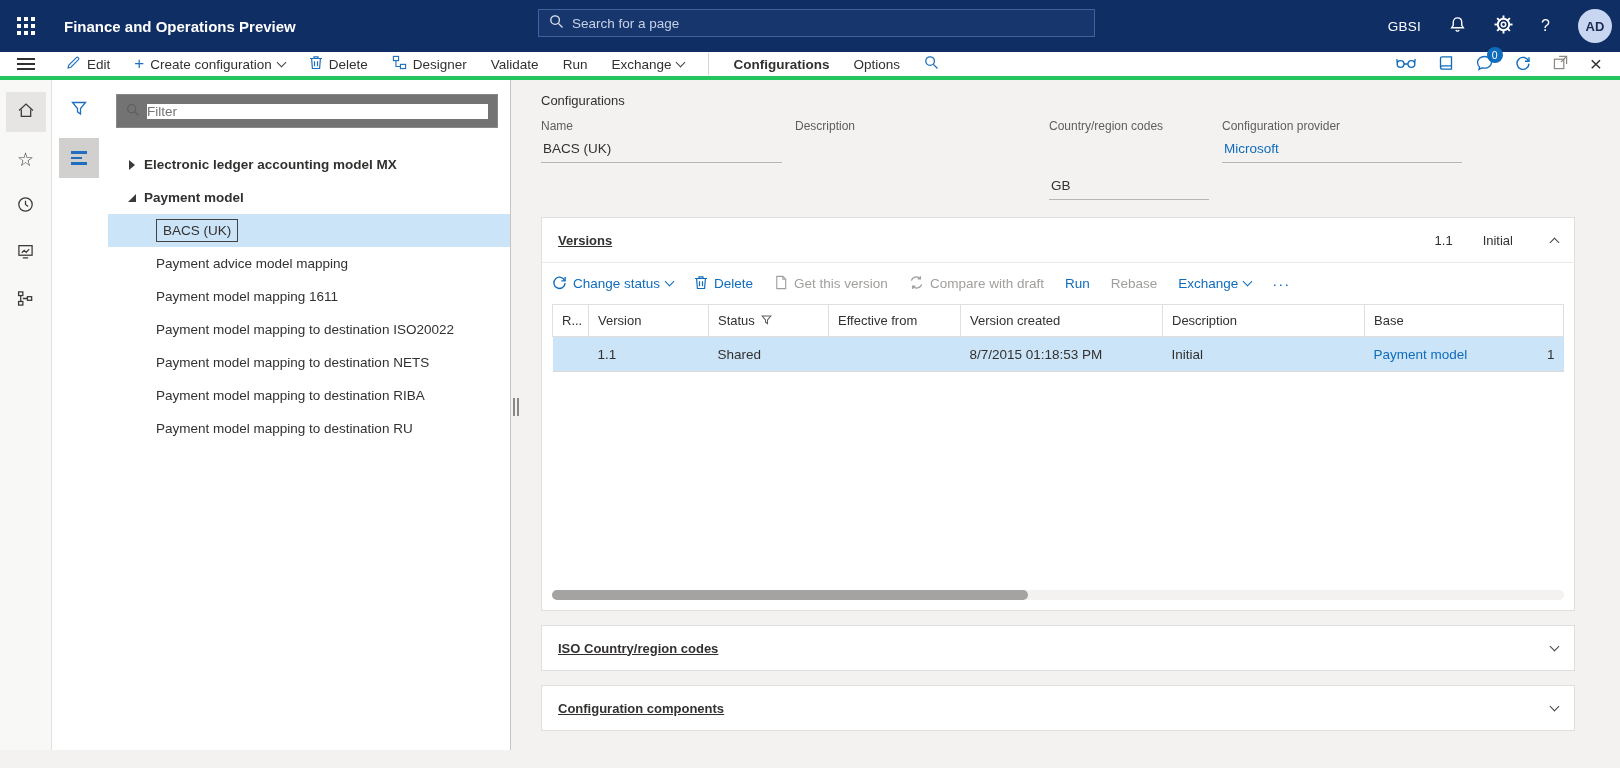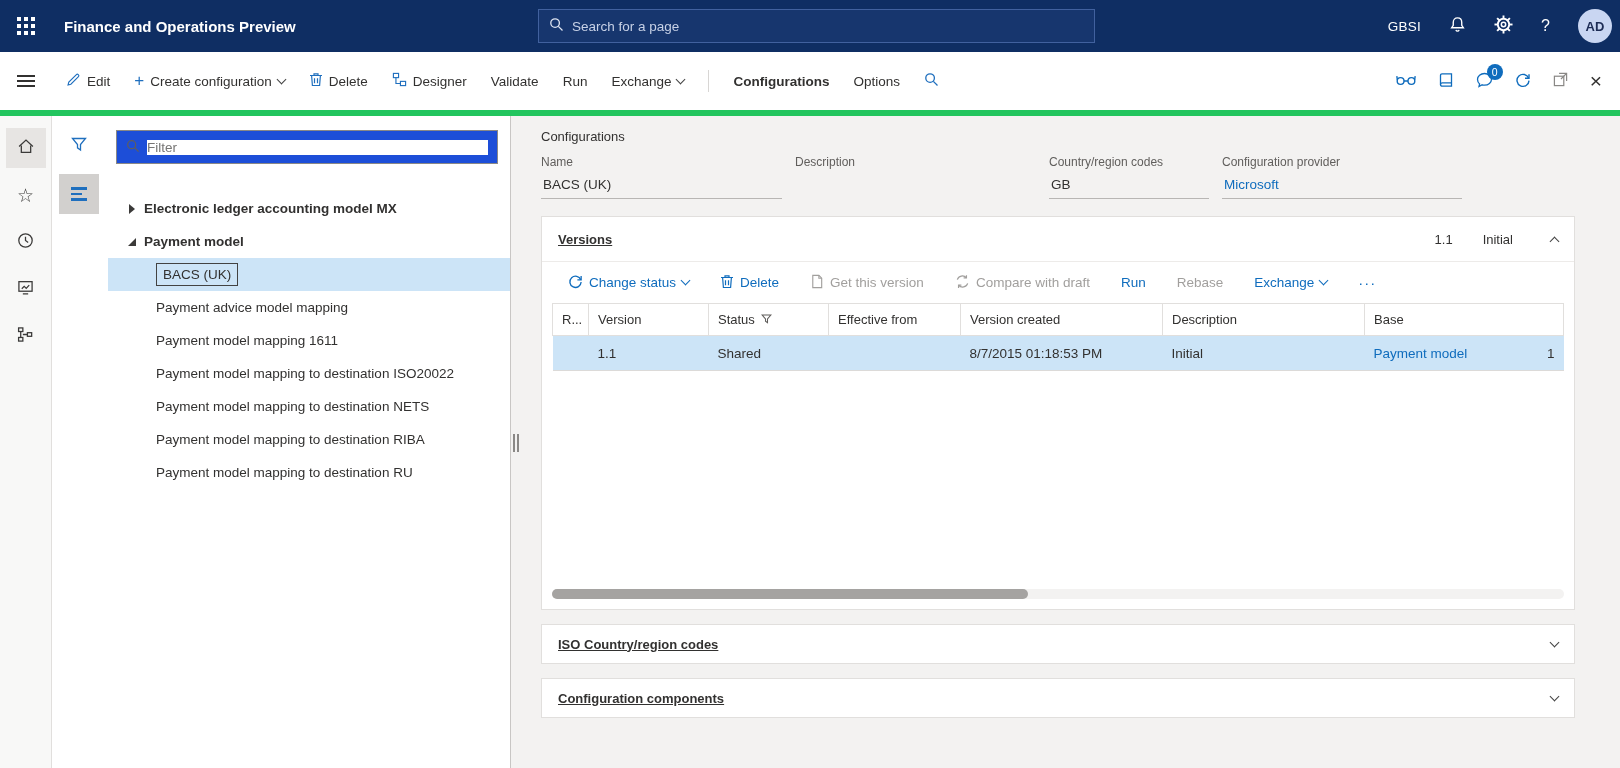--- a/index.html
+++ b/index.html
@@ -5,31 +5,31 @@
   * { margin:0; padding:0; box-sizing:border-box; }
   html,body { width:1620px; height:768px; overflow:hidden; }
   body { font-family:"Liberation Sans","DejaVu Sans",sans-serif; font-size:13px; color:#323130; background:#f3f2f1; }
 
   
   .topbar { position:relative; height:52px; background:#0f2e63; display:flex; align-items:center; color:#fff; }
   .waffle { width:52px; height:52px; display:flex; align-items:center; justify-content:center; cursor:pointer; }
   .waffle-grid { display:grid; grid-template-columns:repeat(3,4px); grid-gap:3px; }
   .waffle-grid i { width:4px; height:4px; background:#fff; display:block; }
   .topbar-title { font-size:15px; font-weight:700; margin-left:12px; white-space:nowrap; }
-  .topbar-search { position:absolute; left:538px; top:9px; width:557px; height:34px; background:#17366e; border:1px solid #41619e; display:flex; align-items:center; padding:0 10px; gap:8px; }
+  .topbar-search { position:absolute; left:538px; top:9px; width:557px; height:28px; background:#17366e; border:1px solid #41619e; display:flex; align-items:center; padding:0 10px; gap:8px; }
   .topbar-search input { flex:1; background:transparent; border:none; outline:none; color:#eef1f8; font-size:13.5px; }
   .topbar-search input::placeholder { color:#c7d1e6; }
   .topbar-right { margin-left:auto; display:flex; align-items:center; gap:28px; padding-right:8px; }
   .topbar-right .tb-item { display:flex; align-items:center; justify-content:center; cursor:pointer; }
   .company { font-size:13.5px; letter-spacing:.3px; }
   .help-q { font-size:16px; font-weight:400; }
   .avatar { width:34px; height:34px; border-radius:50%; background:#c9d6f2; color:#1d2c55; font-size:13px; font-weight:700; display:flex; align-items:center; justify-content:center; }
 
   
-  .actionpane { height:64px; background:#fff; border-bottom:6px solid #22c55e; display:flex; align-items:center; }
+  .actionpane { height:28px; background:#fff; border-bottom:4px solid #22c55e; display:flex; align-items:center; }
   .hamburger { width:52px; height:46px; display:flex; flex-direction:column; align-items:center; justify-content:center; gap:3px; cursor:pointer; }
   .hamburger i { width:18px; height:2px; background:#323130; display:block; }
   .ap-items { display:flex; align-items:center; gap:24px; margin-left:14px; font-size:13.5px; }
   .ap-item { display:flex; align-items:center; gap:6px; cursor:pointer; white-space:nowrap; color:#323130; }
   .ap-item.bold { font-weight:700; }
   .ap-divider { width:1px; height:22px; background:#d8d6d4; }
   .plus-glyph { color:#1f6fbe; font-size:17px; line-height:14px; font-weight:400; }
   .chev { width:7px; height:7px; border-right:1.5px solid #424242; border-bottom:1.5px solid #424242; display:inline-block; transform:translateY(-2px) rotate(45deg); }
   .chev.blue { border-color:#0f6cbd; }
   .chev.up { transform:translateY(2px) rotate(225deg); }
@@ -48,21 +48,21 @@
 
   .treepanel { width:458px; background:#fff; display:flex; }
   .panel-tabs { width:54px; padding-top:10px; display:flex; flex-direction:column; align-items:center; gap:8px; }
   .ptab { width:40px; height:40px; display:flex; align-items:center; justify-content:center; cursor:pointer; }
   .ptab.active { background:#d2d0ce; }
   .align-bars { display:flex; flex-direction:column; gap:3px; }
   .align-bars i { height:2.5px; background:#1f6fbe; display:block; }
   .align-bars i:nth-child(1){ width:16px; } .align-bars i:nth-child(2){ width:11px; } .align-bars i:nth-child(3){ width:16px; }
 
   .tree-content { flex:1; padding:14px 0 0 2px; display:flex; flex-direction:column; }
-  .filter-box { height:34px; border:1px solid #8a8886; display:flex; align-items:center; gap:7px; padding:0 9px; margin:0 12px 12px 8px; background:#1d4ed8; }
+  .filter-box { height:34px; border:1px solid #8a8886; display:flex; align-items:center; gap:7px; padding:0 9px; margin:0 12px 4px 8px; background:#737373; }
   .filter-box input { flex:1; border:none; outline:none; font-size:13.5px; color:#323130; }
   .filter-box input::placeholder { color:#767574; }
 
   .tree { margin-top:16px; font-size:13.5px; }
   .tree-row { height:33px; display:flex; align-items:center; cursor:pointer; }
   .tree-row .tw { width:24px; display:flex; align-items:center; justify-content:center; flex:none; }
   .tree-row.lvl0 { padding-left:12px; font-weight:700; }
   .tree-row.lvl1 { padding-left:48px; font-weight:400; }
   .tree-row.selected { background:#cce4f7; }
   .tree-row.selected .label-box { border:1px solid #424242; padding:3px 6px; }
@@ -75,49 +75,49 @@
 
   
   .main { flex:1; padding:13px 45px 0 22px; overflow:hidden; }
   .caption { font-size:13px; color:#323130; margin-bottom:11px; }
 
   .fields { display:flex; gap:13px; margin-bottom:17px; }
   .field { display:flex; flex-direction:column; }
   .flabel { font-size:12px; color:#605e5c; margin-bottom:8px; white-space:nowrap; }
   .fvalue { font-size:13.5px; color:#323130; padding:0 2px 6px 2px; border-bottom:1px solid #b8b6b4; white-space:nowrap; overflow:hidden; }
   .fvalue.link { color:#0f6cbd; cursor:pointer; }
-  .w241 { width:241px; } .w160 { width:160px; } .w240 { width:240px; }
+  .w241 { width:241px; } .w160 { width:160px;gap:37px; } .w240 { width:240px; }
 
   .card { background:#fff; border:1px solid #e1dfdd; }
   .versions-card { margin-bottom:14px; }
   .card-header { height:44px; display:flex; align-items:center; padding:0 16px; cursor:pointer; }
   .card-title { font-size:13px; font-weight:700;text-decoration:underline; }
   .vh-right { margin-left:auto; display:flex; align-items:center; gap:30px; font-size:13px; }
   .vh-right .chev { margin-left:8px; }
 
-  .vtoolbar { height:42px; display:flex; align-items:center; gap:31px; padding:0 26px; border-top:1px solid #edebe9; font-size:13.5px; }
+  .vtoolbar { height:42px; display:flex; align-items:center; gap:21px; padding:0 10px; border-top:1px solid #edebe9; font-size:13.5px; }
   .vt-item { display:flex; align-items:center; gap:6px; color:#0f6cbd; cursor:pointer; white-space:nowrap; }
   .vt-item.disabled { color:#a19f9d; cursor:default; }
   .vt-more { color:#0f6cbd; font-size:15px; letter-spacing:1px; cursor:pointer; }
 
   .grid-wrap { padding:0 10px; }
   table.grid { width:100%; border-collapse:collapse; table-layout:fixed; }
   table.grid th { height:32px; font-weight:400; text-align:left; padding:0 9px; font-size:13px; color:#323130; border:1px solid #e1dfdd; background:#fff; white-space:nowrap; overflow:hidden; }
   table.grid td { height:35px; padding:0 9px; font-size:13.5px; white-space:nowrap; overflow:hidden; }
   tr.row-selected { background:#cce4f7; }
   tr.row-selected td { border-bottom:1px solid #dcdad8; }
   .th-flex { display:flex; align-items:center; gap:6px; }
   .base-cell { display:flex; align-items:center; justify-content:space-between; }
   .cell-link { color:#0f6cbd; cursor:pointer; }
   .grid-empty { height:210px; }
 
   .hscroll { height:10px; margin:8px 10px 10px 10px; background:#f3f2f1; border-radius:5px; position:relative; }
   .hscroll .thumb { position:absolute; left:0; top:0; height:10px; width:47%; background:#a5a3a1; border-radius:5px; cursor:pointer; }
 
-  .section-card { height:40px; display:flex; align-items:center; padding:0 16px; margin-bottom:14px; cursor:pointer; }
+  .section-card { height:46px; display:flex; align-items:center; padding:0 16px; margin-bottom:14px; cursor:pointer; }
   .section-card .card-title { flex:1; }
 </style>
 </head>
 <body>
 
 <header class="topbar">
   <div class="waffle">
     <span class="waffle-grid">
         <i></i>
         <i></i>

